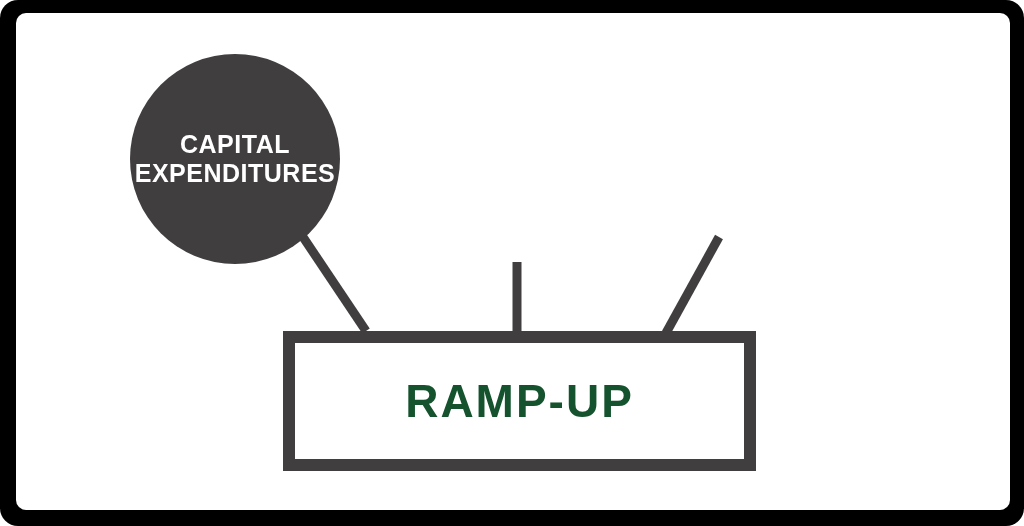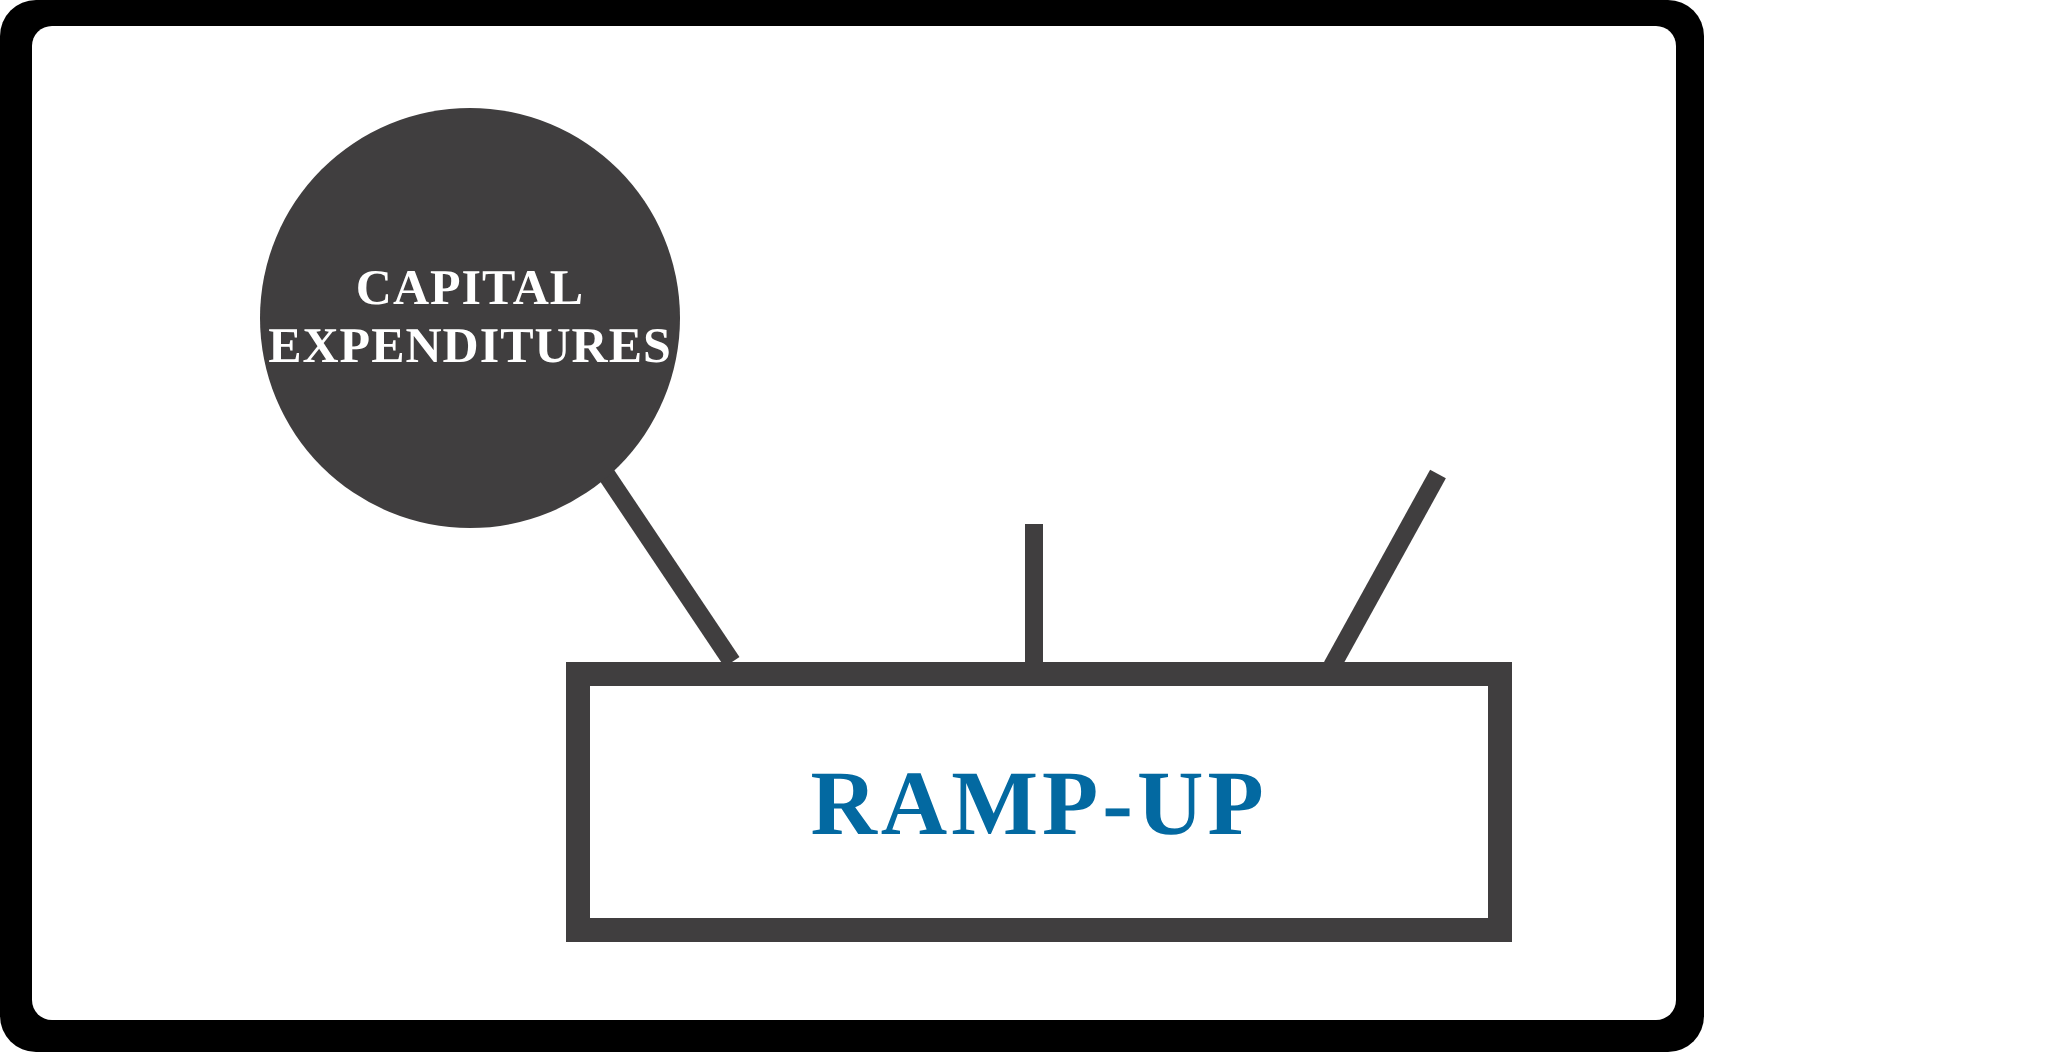--- a/index.html
+++ b/index.html
@@ -3,26 +3,25 @@
 <meta charset="utf-8">
 <style>
   html, body {
     margin: 0;
     padding: 0;
     background: #ffffff;
     font-family: "Liberation Sans", "DejaVu Sans", sans-serif;
   }
   .stage {
     position: relative;
-    width: 852px;
+    width: 1024px;
     height: 526px;
     background: #000000;
     border-radius: 18px;
     overflow: hidden;
-    font-family: Liberation Serif, serif;
   }
   .card {
     position: absolute;
     left: 16px;
     top: 13px;
     right: 14px;
     bottom: 16px;
     background: #ffffff;
     border-radius: 10px;
   }
@@ -60,21 +59,21 @@
     width: 473px;
     height: 140px;
     box-sizing: border-box;
     background: #ffffff;
     border: 12px solid #403e3f;
     display: flex;
     align-items: center;
     justify-content: center;
   }
   .ramp-label {
-    color: #0369a1;
+    color: #14532d;
     font-weight: bold;
     font-size: 46px;
     letter-spacing: 2px;
   }
 </style>
 </head>
 <body>
 
 <div class="stage">
   <div class="card"></div>

